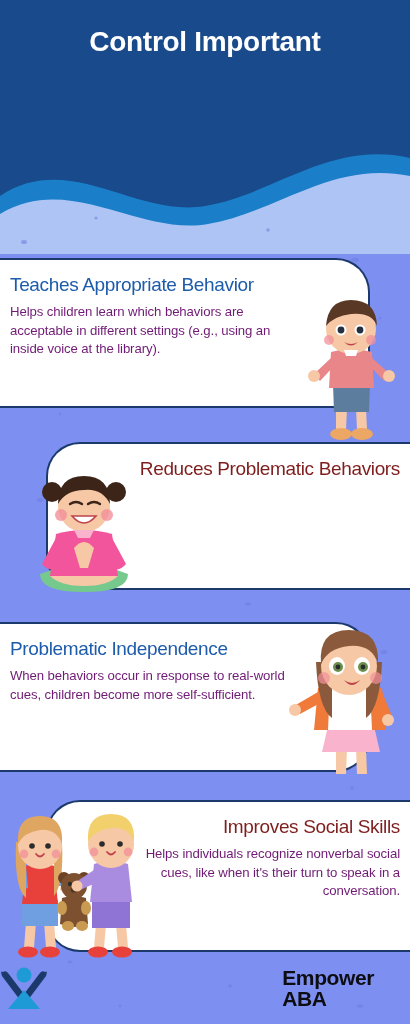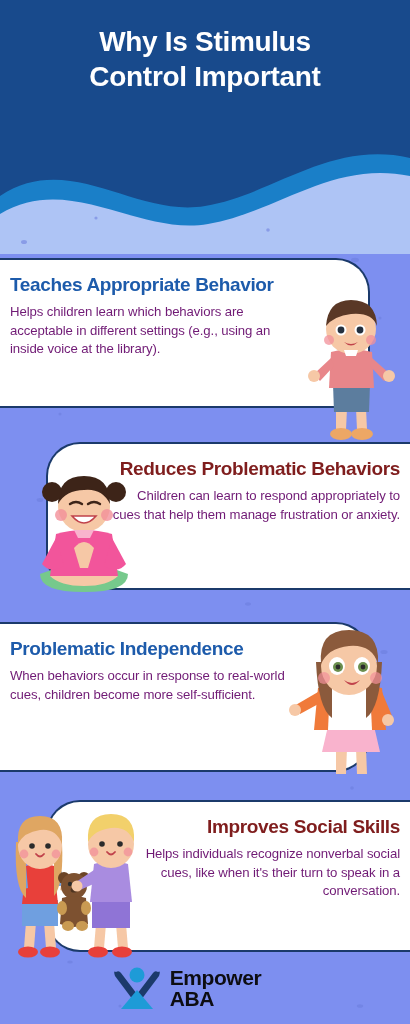--- a/index.html
+++ b/index.html
@@ -48,62 +48,61 @@
     border-right:none;
     padding:14px 22px 16px 64px;
     text-align:right;
   }
   .card1{top:258px;height:150px;}
   .card2{top:442px;height:148px;}
   .card3{top:622px;height:150px;}
   .card4{top:800px;height:152px;}
 
   .card-title{
-    color:#1d5bab;font-weight:bold;font-size:19px;
+    color:#1d5bab;font-weight:normal;font-size:19px;
     line-height:1.15;margin:0 0 7px 0;letter-spacing:-0.35px;
     white-space:nowrap;
   }
   .card2 .card-title,.card4 .card-title{color:#7f1d1d;}
   .card-body{
     color:#701a75;font-size:13.2px;line-height:1.42;
     margin:0;letter-spacing:-0.1px;
   }
 
   
   .illus{position:absolute;z-index:6;}
   .illus-boy{left:300px;top:296px;width:100px;height:146px;}
   .illus-yoga{left:28px;top:470px;width:112px;height:130px;}
   .illus-girl{left:288px;top:622px;width:122px;height:160px;}
   .illus-pair{left:0px;top:812px;width:152px;height:152px;}
 
   
   .footer{
     position:absolute;left:0;top:952px;width:374px;height:72px;
-    display:flex;align-items:center;justify-content:center;
+    display:flex;align-items:center;justify-content:space-between;
     gap:9px;z-index:7;
   }
   .logo-mark{width:48px;height:44px;flex:0 0 auto;}
   .logo-text{
     display:flex;flex-direction:column;line-height:1.02;
     color:#0d0d12;font-weight:bold;font-size:21px;letter-spacing:-0.4px;
   }
 </style>
 </head>
 <body>
 
 <div id="page">
 
   <div class="header">
     <svg class="header-bg" viewBox="0 0 410 215" preserveAspectRatio="none">
       <rect x="0" y="0" width="410" height="215" fill="#184a8c"></rect>
       <path d="M0,196 C70,150 135,218 205,206 C275,194 330,140 410,158 L410,215 L0,215 Z" fill="#1a7fc8"></path>
       <path d="M0,214 C70,172 138,236 208,224 C278,212 332,160 410,176 L410,215 L0,215 Z" fill="#aec4f5"></path>
     </svg>
     <div class="header-title">
-      <div>Why Is Stimulus</div>
       <div>Control Important</div>
     </div>
   </div>
 
   <svg style="position:absolute;left:0;top:180px;width:410px;height:80px;z-index:1;" viewBox="0 0 410 80" preserveAspectRatio="none">
     <rect x="0" y="0" width="410" height="80" fill="#aec4f5"></rect>
     <path d="M0,34 C70,-8 138,56 208,44 C278,32 332,-20 410,-4 L410,-40 L0,-40 Z" fill="#1a7fc8"></path>
     <path d="M0,74 L410,74 L410,80 L0,80 Z" fill="#7d8ff0"></path>
   </svg>
 
@@ -171,21 +170,20 @@
         <circle cx="60" cy="34" r="3.4" fill="#24303f"></circle>
       <circle cx="29" cy="44" r="5" fill="#f2909a" opacity=".75"></circle>
       <circle cx="71" cy="44" r="5" fill="#f2909a" opacity=".75"></circle>
       <path d="M44 46 Q51 53 58 46 Q51 50 44 46 Z" fill="#c0424b"></path>
       <path d="M44 54 L58 54 L56 60 L46 60 Z" fill="#ffffff"></path>
     </g>
   </svg>
 
   <div class="card card-right card2">
     <p class="card-title">Reduces Problematic Behaviors</p>
-    <p class="card-body">Children can learn to respond appropriately to cues that help them manage frustration or anxiety.</p>
   </div>
 
   <svg class="illus illus-yoga" viewBox="0 0 112 130">
     <g>
       <path d="M12 104 Q56 86 100 104 Q100 122 56 122 Q12 122 12 104 Z" fill="#76c98c"></path>
       <path d="M22 106 Q56 96 90 106 Q80 116 56 116 Q32 116 22 106 Z" fill="#f6c8a6"></path>
       <path d="M28 64 Q56 56 84 64 L90 106 L22 106 Z" fill="#f2559b"></path>
       <path d="M28 68 L14 94 Q22 104 36 96 Z" fill="#f2559b"></path>
       <path d="M84 68 L98 94 Q90 104 76 96 Z" fill="#f2559b"></path>
       <path d="M46 78 Q56 66 66 78 L60 98 L52 98 Z" fill="#f6c8a6"></path>

